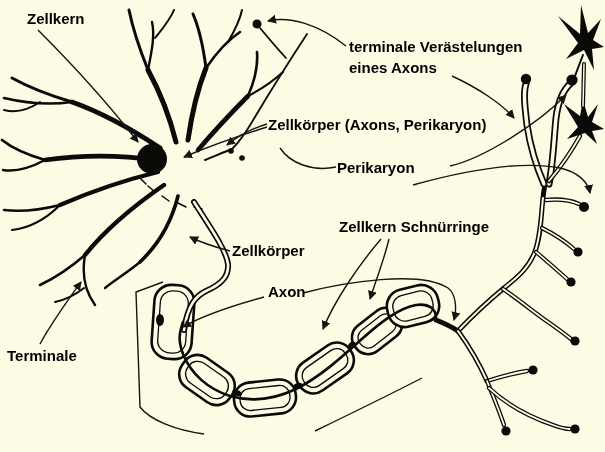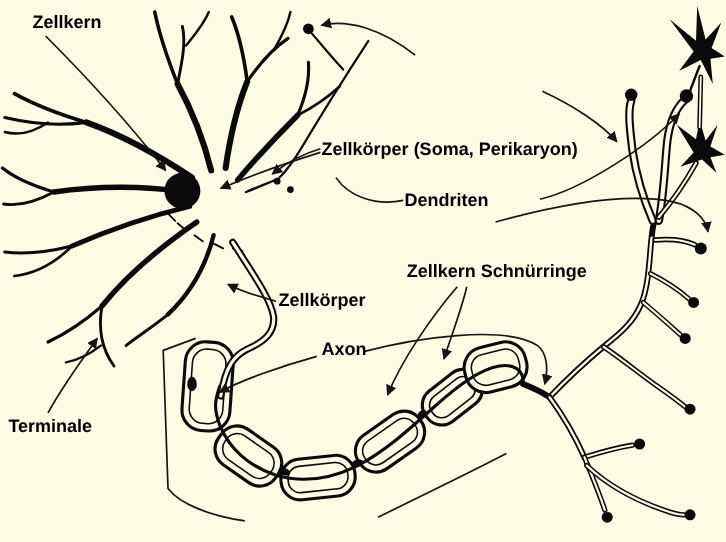--- a/index.html
+++ b/index.html
@@ -184,25 +184,29 @@
     <path class="ptr" marker-end="url(#ah)" d="M264,297 C235,305 200,317 183,327"></path>
     <path class="ptr" marker-end="url(#ah)" d="M303,293 C345,282 420,270 448,288 C456,294 457,308 454,320"></path>
     <path class="ptr" marker-end="url(#ah)" d="M40,344 C52,322 68,300 81,282"></path>
     <path class="ptr" d="M204,434 C175,430 150,420 140,407 L136,292 L163,282"></path>
     <path class="ptr" d="M315,431 C350,414 395,392 422,378"></path>
   </g>
 </svg>
 
 <div class="lbl" style="left:27px;top:8px">Zellkern</div>
 
-
-<div class="lbl" style="left:268px;top:114px">Zellkörper (Soma, Perikaryon)</div>
+<div class="lbl" style="left:349px;top:36px">
+  <div>terminale Verästelungen</div>
+  <div>eines Axons</div>
+</div>
+
+<div class="lbl" style="left:268px;top:114px">Zellkörper (Axons, Perikaryon)</div>
 
 <div class="lbl" style="left:337px;top:157px">
-  <div>Dendriten</div>
+  <div>Perikaryon</div>
 </div>
 
 <div class="lbl" style="left:339px;top:216px">Zellkern Schnürringe</div>
 
 <div class="lbl" style="left:232px;top:240px">Zellkörper</div>
 
 <div class="lbl" style="left:268px;top:281px">Axon</div>
 
 <div class="lbl" style="left:7px;top:345px">Terminale</div>
 

